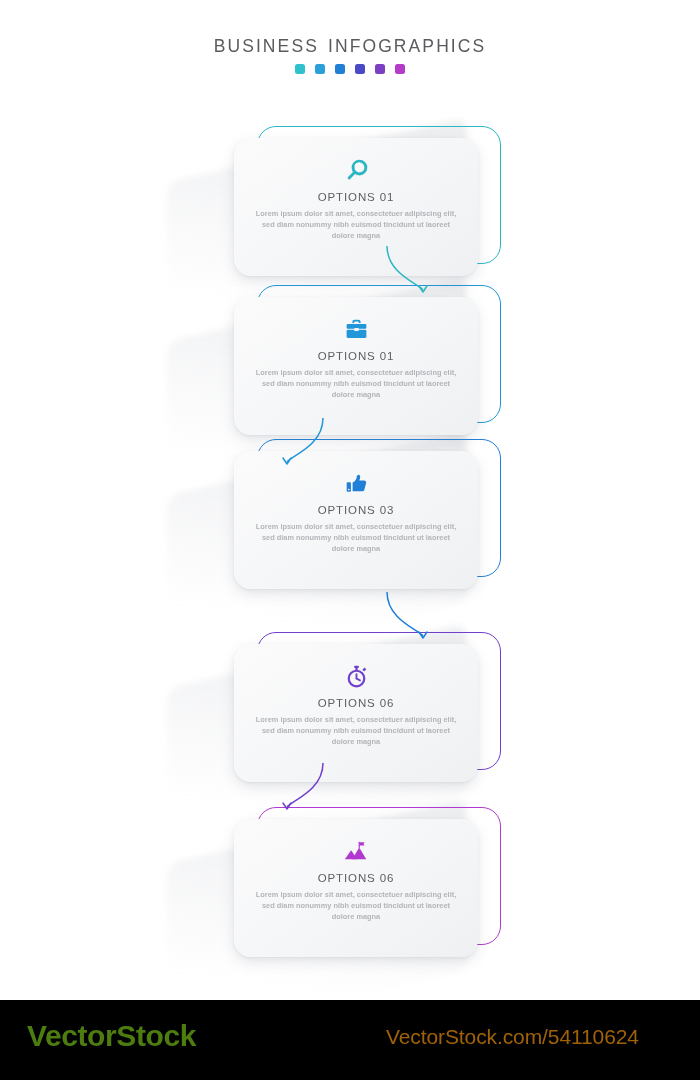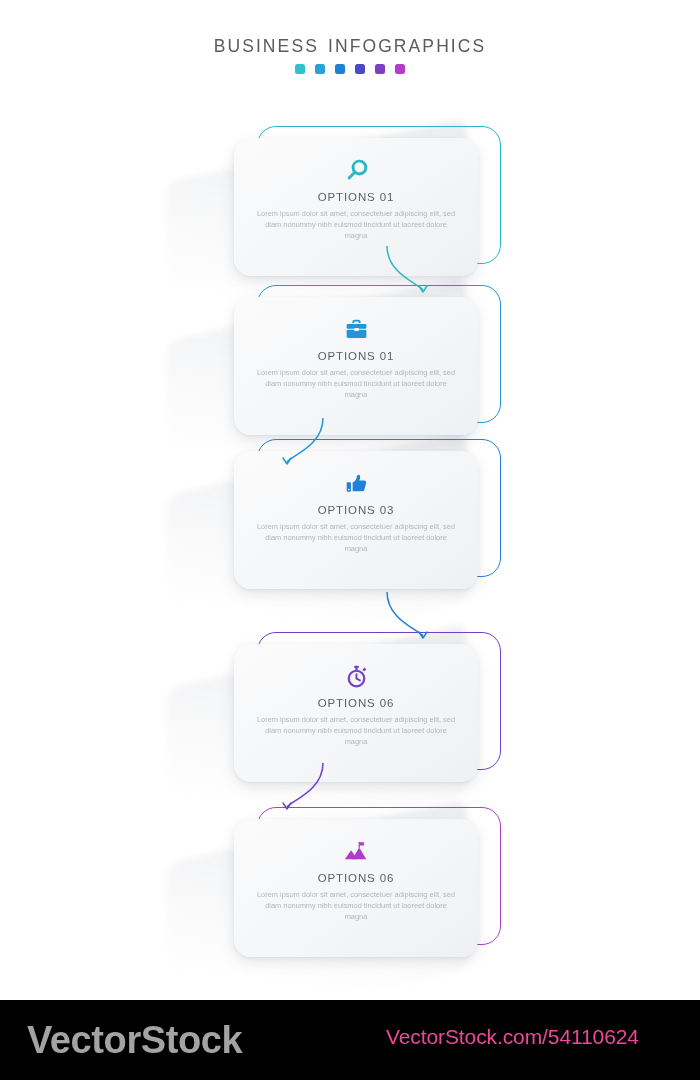--- a/index.html
+++ b/index.html
@@ -47,36 +47,36 @@
     display:flex;flex-direction:column;align-items:center;
     padding-top:17px;
   }
   .card-icon{height:30px;display:flex;align-items:center;justify-content:center;margin-bottom:6px;}
   .card-title{
     font-size:11.5px;letter-spacing:.9px;color:#5e5e62;font-weight:400;
     margin-bottom:6px;
   }
   .card-desc{
     font-size:7.4px;line-height:1.48;color:#b3b5ba;text-align:center;
-    width:205px;font-weight:400;
+    width:205px;font-weight:700;
   }
 
   
   .connector{position:absolute;z-index:3;}
 
   
   .footer{
     position:absolute;left:0;top:1000px;width:700px;height:80px;background:#000;
   }
   .footer-brand{
-    position:absolute;left:27px;top:19px;color:#a3a3a3;font-size:38px;
+    position:absolute;left:27px;top:19px;color:#4d7c0f;font-size:30px;
     font-weight:700;letter-spacing:-.4px;
   }
   .footer-url{
-    position:absolute;left:386px;top:25px;color:#ec4899;font-size:21px;
+    position:absolute;left:386px;top:25px;color:#a16207;font-size:21px;
     font-weight:400;letter-spacing:-.1px;
   }
 </style>
 </head>
 <body>
 
 <div id="stage">
 
   <div class="header">
     <div class="header-title"><span>BUSINESS</span><span class="word-gap"></span><span>INFOGRAPHICS</span></div>

